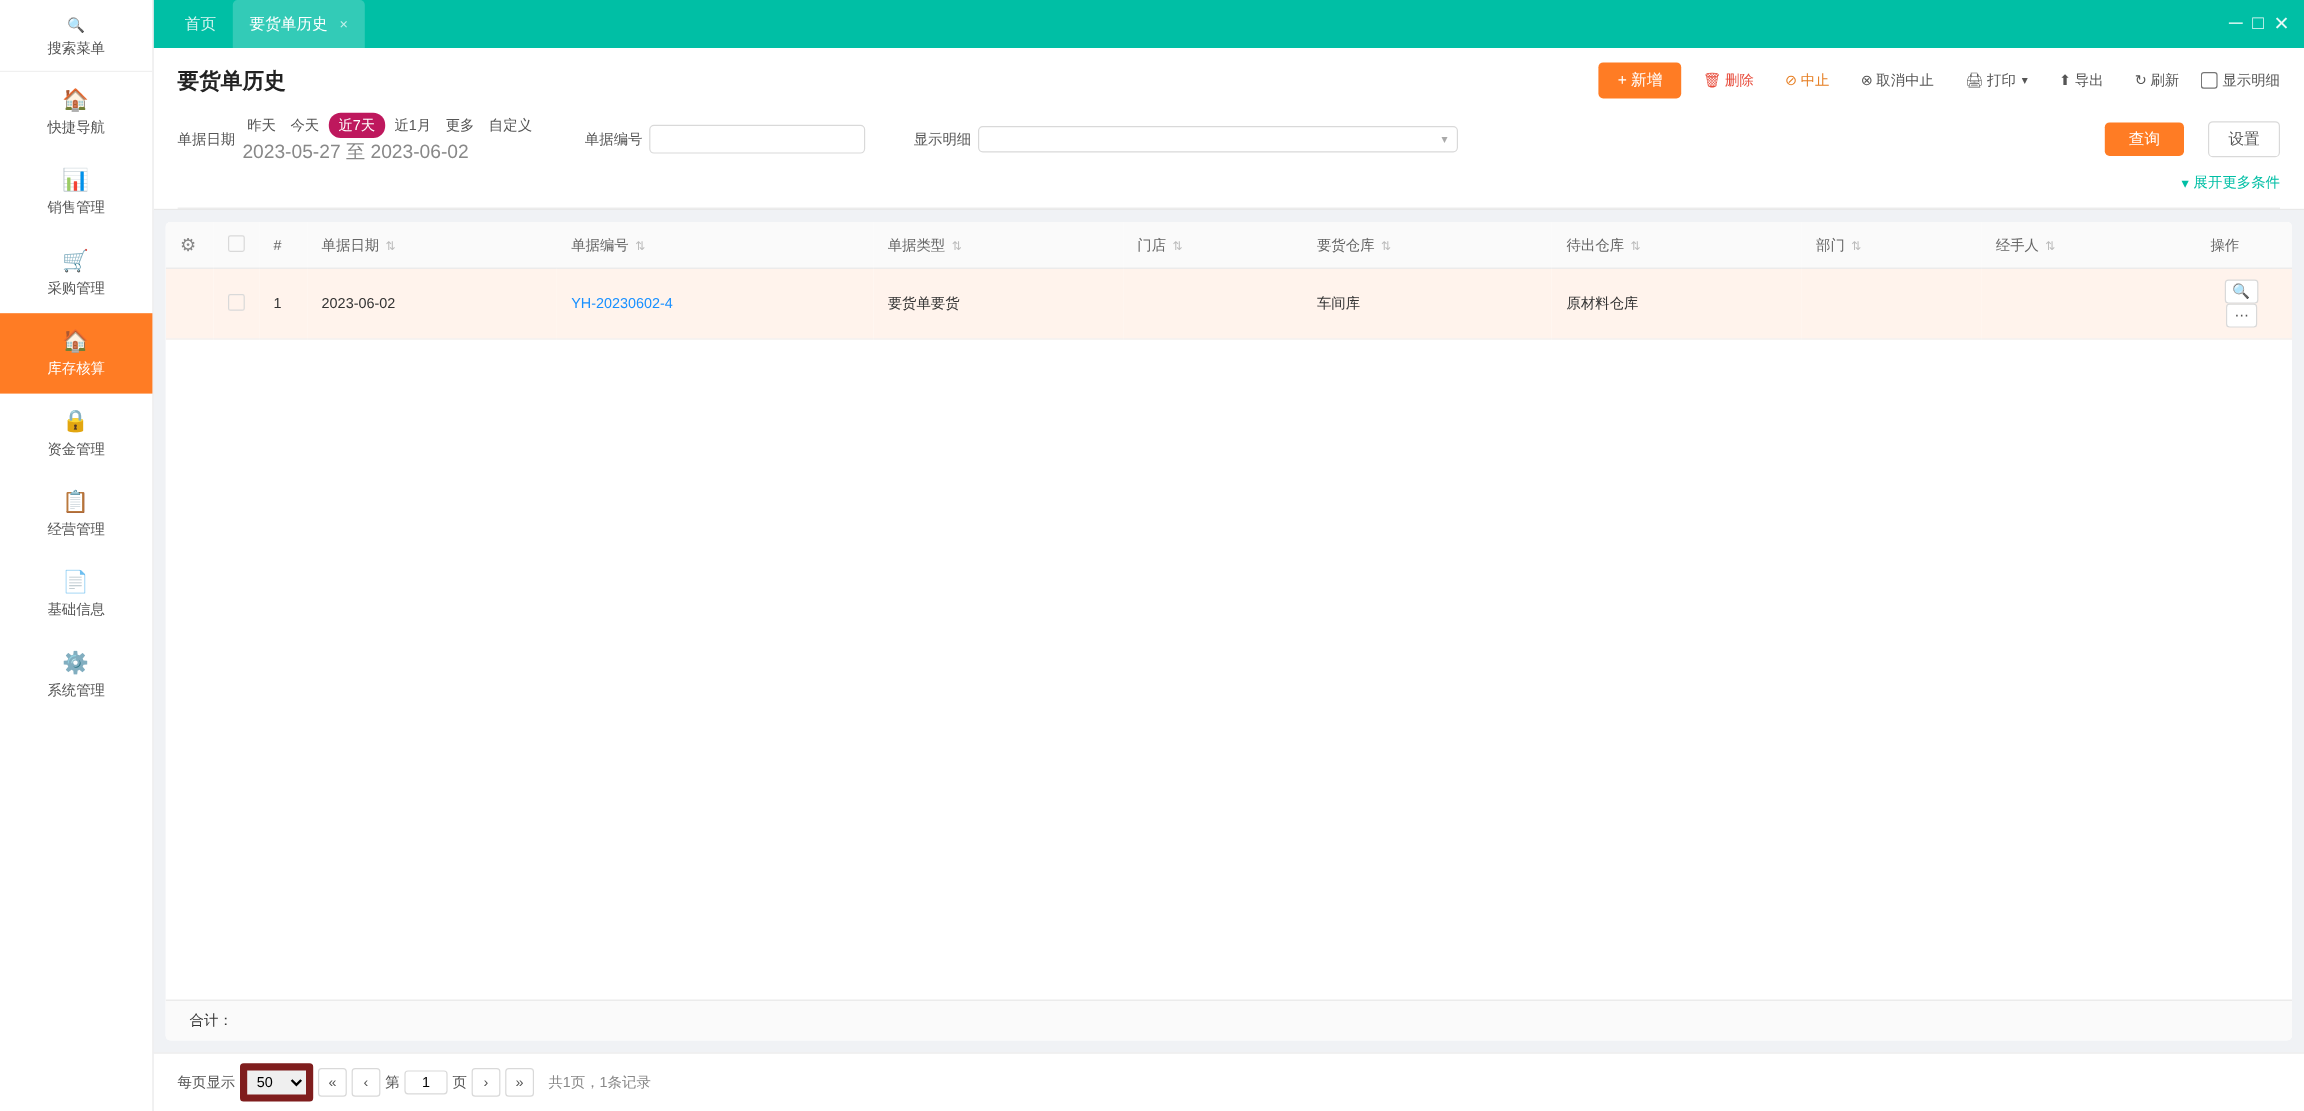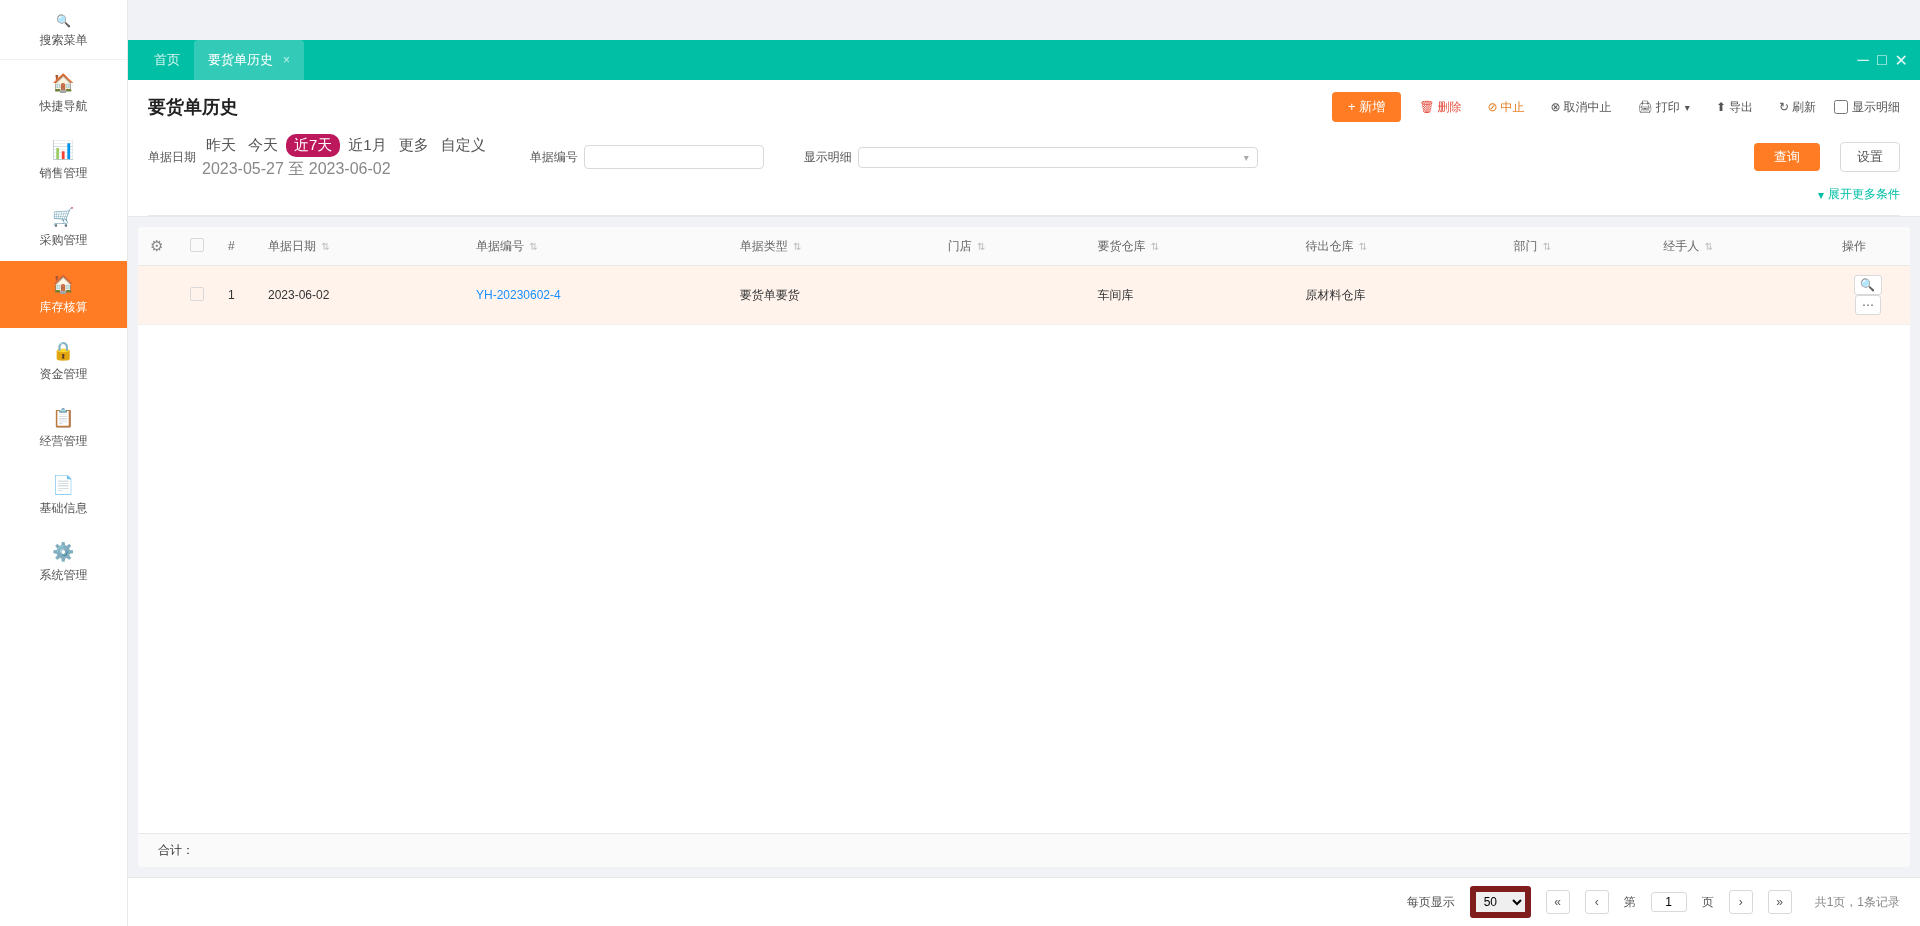--- a/index.html
+++ b/index.html
@@ -6,21 +6,21 @@
     body { font-family: 'Microsoft YaHei', Arial, sans-serif; font-size: 13px; color: #333; background: #f0f2f5; display: flex; height: 926px; overflow: hidden; }
 
     
     .sidebar { width: 128px; background: #fff; border-right: 1px solid #e8e8e8; display: flex; flex-direction: column; height: 100%; }
     .sidebar-item { display: flex; flex-direction: column; align-items: center; padding: 12px 8px; cursor: pointer; color: #555; font-size: 12px; gap: 4px; }
     .sidebar-item.active { background: #ff7c24; color: #fff; }
     .sidebar-item .icon { font-size: 18px; }
     .sidebar-search { display: flex; flex-direction: column; align-items: center; padding: 14px 8px 10px; cursor: pointer; color: #555; font-size: 12px; gap: 4px; border-bottom: 1px solid #f0f0f0; }
 
     
-    .main { flex: 1; display: flex; flex-direction: column; overflow: hidden; margin-top: 40px; }
+    .main { flex: 1; display: flex; flex-direction: column; overflow: hidden; }
 
     
     .topbar { background: #00bfa5; height: 40px; display: flex; align-items: center; padding: 0 12px; gap: 0; }
     .topbar-tab { padding: 0 14px; height: 40px; display: flex; align-items: center; color: rgba(255,255,255,0.85); font-size: 13px; cursor: pointer; gap: 6px; }
     .topbar-tab.active { background: rgba(255,255,255,0.2); color: #fff; border-radius: 4px 4px 0 0; }
     .topbar-close { margin-left: 4px; color: rgba(255,255,255,0.7); font-size: 12px; cursor: pointer; }
     .topbar-spacer { flex: 1; }
     .topbar-actions { display: flex; align-items: center; gap: 8px; color: rgba(255,255,255,0.9); font-size: 12px; }
     .topbar-icon-btn { cursor: pointer; color: rgba(255,255,255,0.9); font-size: 16px; }
 
@@ -37,21 +37,21 @@
     .toolbar-btn.warning { color: #e67e22; }
     .btn-primary { background: #ff7c24; color: #fff; border: none; padding: 6px 16px; border-radius: 4px; cursor: pointer; font-size: 13px; }
     .btn-setting { background: #fff; color: #555; border: 1px solid #d9d9d9; padding: 5px 16px; border-radius: 4px; cursor: pointer; font-size: 13px; }
 
     
     .filter-area { background: #fff; padding: 12px 20px; border-bottom: 1px solid #e8e8e8; }
     .filter-row { display: flex; align-items: center; gap: 20px; flex-wrap: wrap; }
     .filter-item { display: flex; align-items: center; gap: 6px; }
     .filter-label { color: #555; font-size: 12px; white-space: nowrap; }
     .date-quick-btns { display: flex; gap: 4px; align-items: center; }
-    .date-btn { font-size: 15px; color: #555; cursor: pointer; padding: 2px 4px; border-radius: 3px; }
+    .date-btn { font-size: 12px; color: #555; cursor: pointer; padding: 2px 4px; border-radius: 3px; }
     .date-btn.active { background: #be185d; color: #fff; border-radius: 10px; padding: 2px 8px; }
     .date-range { font-size: 16px; color: #888; margin-top: 2px; }
     .filter-input { border: 1px solid #d9d9d9; border-radius: 4px; padding: 4px 8px; font-size: 12px; width: 180px; outline: none; }
     .filter-select-wrap { display: flex; align-items: center; gap: 4px; border: 1px solid #d9d9d9; border-radius: 4px; padding: 4px 8px; width: 200px; }
     .filter-select-wrap .chevron { color: #aaa; font-size: 10px; }
     .expand-more { display: flex; align-items: center; gap: 4px; color: #00bfa5; font-size: 12px; cursor: pointer; margin-left: auto; }
     .filter-row-2 { margin-top: 6px; }
 
     
     .table-wrap { flex: 1; background: #fff; margin: 10px; border-radius: 4px; overflow: hidden; display: flex; flex-direction: column; }
@@ -65,21 +65,21 @@
     .row-action-btn { border: 1px solid #d9d9d9; background: #fff; border-radius: 3px; padding: 2px 6px; font-size: 12px; cursor: pointer; color: #555; margin-right: 4px; }
     .settings-col { width: 40px; text-align: center; }
     .checkbox-col { width: 36px; text-align: center; }
     .ops-col { width: 80px; text-align: center; }
 
     
     .table-footer { background: #fafafa; border-top: 1px solid #e8e8e8; padding: 8px 20px; display: flex; align-items: center; }
     .footer-total { font-size: 12px; color: #333; }
 
     
-    .pagination-bar { background: #fff; border-top: 1px solid #e8e8e8; padding: 8px 20px; display: flex; align-items: center; justify-content: flex-end; gap: 15px; font-size: 12px; color: #555; }
+    .pagination-bar { background: #fff; border-top: 1px solid #e8e8e8; padding: 8px 20px; display: flex; align-items: center; gap: 4px; font-size: 12px; color: #555; }
     .page-size-select { border: 6px solid #7f1d1d; border-radius: 3px; padding: 2px 4px; font-size: 12px; }
     .page-btn { width: 24px; height: 24px; border: 1px solid #d9d9d9; border-radius: 3px; background: #fff; cursor: pointer; display: flex; align-items: center; justify-content: center; font-size: 12px; color: #555; }
     .page-input { border: 1px solid #d9d9d9; border-radius: 3px; padding: 2px 6px; width: 36px; text-align: center; font-size: 12px; }
     .total-info { color: #888; font-size: 12px; margin-left: 8px; }
 
     .checkbox-cell { width: 14px; height: 14px; border: 1px solid #d9d9d9; border-radius: 2px; display: inline-block; cursor: pointer; }
     .gear-icon { font-size: 15px; color: #888; cursor: pointer; }
     .num-col { color: #333; }
   </style>
 </head>

